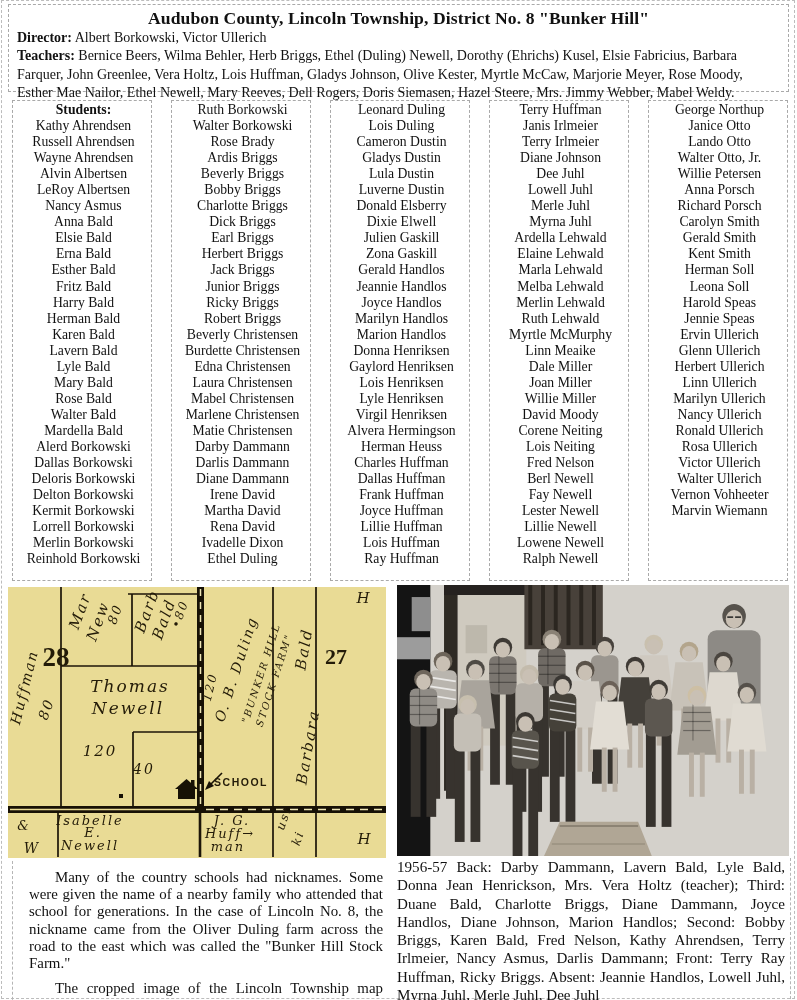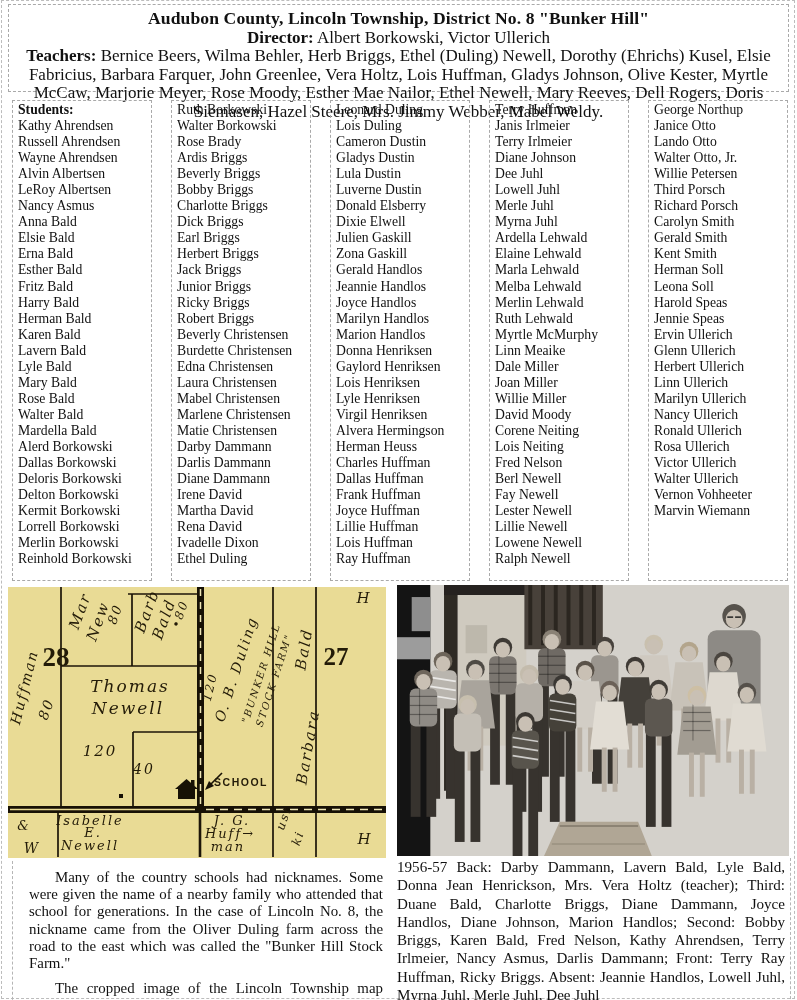--- a/index.html
+++ b/index.html
@@ -4,27 +4,27 @@
 <style>
   html,body{margin:0;padding:0;background:#ffffff;}
   #page{position:relative;width:797px;height:1000px;background:#ffffff;overflow:hidden;
         font-family:"Liberation Serif",serif;color:#111;}
   .page-border{position:absolute;left:1px;top:0px;right:2px;bottom:1px;border:1px dashed #bcbcbc;}
 
   
   .header-box{position:absolute;left:8px;top:4px;width:781px;height:88px;box-sizing:border-box;
               border:1px dashed #a9a9a9;padding:2px 8px 0 8px;}
   .title{font-size:17.6px;font-weight:bold;text-align:center;letter-spacing:.1px;margin:1px 0 0 0;}
-  .meta{font-size:17px;line-height:18.4px;text-align:center;}
+  .meta{font-size:14px;line-height:18.4px;text-align:left;}
   .meta b{font-weight:bold;}
 
   
   .scol{position:absolute;top:100px;width:140px;height:481px;box-sizing:border-box;
         border:1px dashed #a9a9a9;padding:1px 2px 0 5px;font-size:13.7px;line-height:16.05px;
-        white-space:nowrap;overflow:hidden;}
+        white-space:nowrap;overflow:hidden;text-align:center;}
   .scol .hd{font-weight:bold;}
   .sname{height:16.05px;}
 
   
   .map{position:absolute;left:8px;top:587px;width:378px;height:271px;background:#e9db95;
        overflow:hidden;}
   .map svg{position:absolute;left:0;top:0;}
   .ml{position:absolute;white-space:nowrap;color:#231b08;font-family:"DejaVu Serif",serif;
       transform:translate(-50%,-50%);}
   .ml.cur{font-style:italic;letter-spacing:2px;}
@@ -189,21 +189,21 @@
         <div class="sname">Ralph Newell</div>
       </div>
   </div>
   <div class="scol" style="left:648px">
     <div>
         <div class="sname">George Northup</div>
         <div class="sname">Janice Otto</div>
         <div class="sname">Lando Otto</div>
         <div class="sname">Walter Otto, Jr.</div>
         <div class="sname">Willie Petersen</div>
-        <div class="sname">Third Porsch</div>
+        <div class="sname">Anna Porsch</div>
         <div class="sname">Richard Porsch</div>
         <div class="sname">Carolyn Smith</div>
         <div class="sname">Gerald Smith</div>
         <div class="sname">Kent Smith</div>
         <div class="sname">Herman Soll</div>
         <div class="sname">Leona Soll</div>
         <div class="sname">Harold Speas</div>
         <div class="sname">Jennie Speas</div>
         <div class="sname">Ervin Ullerich</div>
         <div class="sname">Glenn Ullerich</div>
@@ -248,21 +248,21 @@
         <rect x="183" y="193" width="3.5" height="6"></rect>
       </g>
       <rect x="111" y="207" width="4" height="4" fill="#171105"></rect>
       <g stroke="#171105" stroke-width="1.6">
         <line x1="214" y1="186" x2="200" y2="200"></line>
         <polygon points="197,203 206,199 201,194" fill="#171105" stroke="none"></polygon>
       </g>
     </svg>
     <div id="map-labels">
         <span class="ml num" style="left: 48px; top: 70px; font-size: 27px; transform: translate(-50%, -50%);">28</span>
-        <span class="ml num" style="left: 328px; top: 70px; font-size: 25px; transform: translate(-50%, -50%);">27</span>
+        <span class="ml num" style="left: 328px; top: 70px; font-size: 22px; transform: translate(-50%, -50%);">27</span>
         <span class="ml cur" style="left: 122px; top: 99px; font-size: 17px; transform: translate(-50%, -50%);">Thomas</span>
         <span class="ml cur" style="left: 120px; top: 121px; font-size: 17px; transform: translate(-50%, -50%);">Newell</span>
         <span class="ml cur" style="left: 92px; top: 164px; font-size: 15px; transform: translate(-50%, -50%);">120</span>
         <span class="ml cur" style="left: 136px; top: 182px; font-size: 14px; transform: translate(-50%, -50%);">40</span>
         <span class="ml schl" style="left: 233px; top: 178px; font-size: 10.5px; transform: translate(-50%, -50%); margin-top: 17px;">SCHOOL</span>
         <span class="ml cur" style="left: 82px; top: 233px; font-size: 13px; transform: translate(-50%, -50%);">Isabelle</span>
         <span class="ml cur" style="left: 85px; top: 245px; font-size: 13px; transform: translate(-50%, -50%);">E.</span>
         <span class="ml cur" style="left: 82px; top: 258px; font-size: 13px; transform: translate(-50%, -50%);">Newell</span>
         <span class="ml cur" style="left: 224px; top: 233px; font-size: 13px; transform: translate(-50%, -50%);">J. G.</span>
         <span class="ml cur" style="left: 222px; top: 246px; font-size: 13px; transform: translate(-50%, -50%);">Huff→</span>

